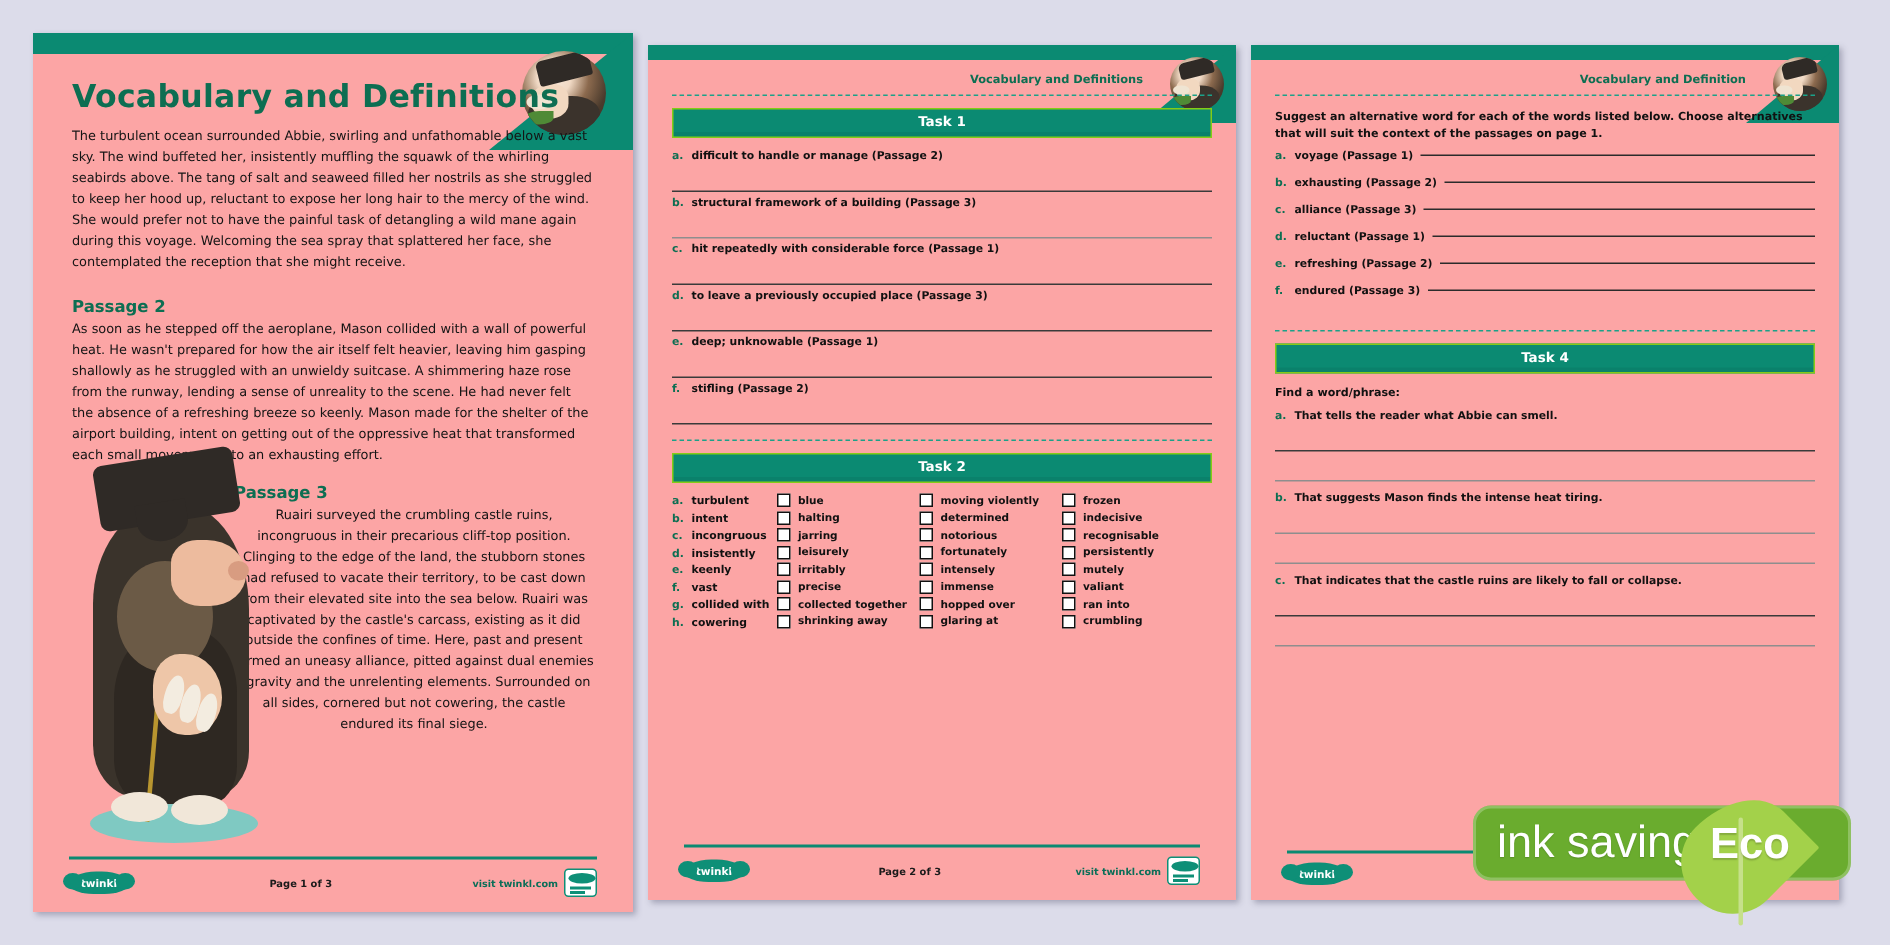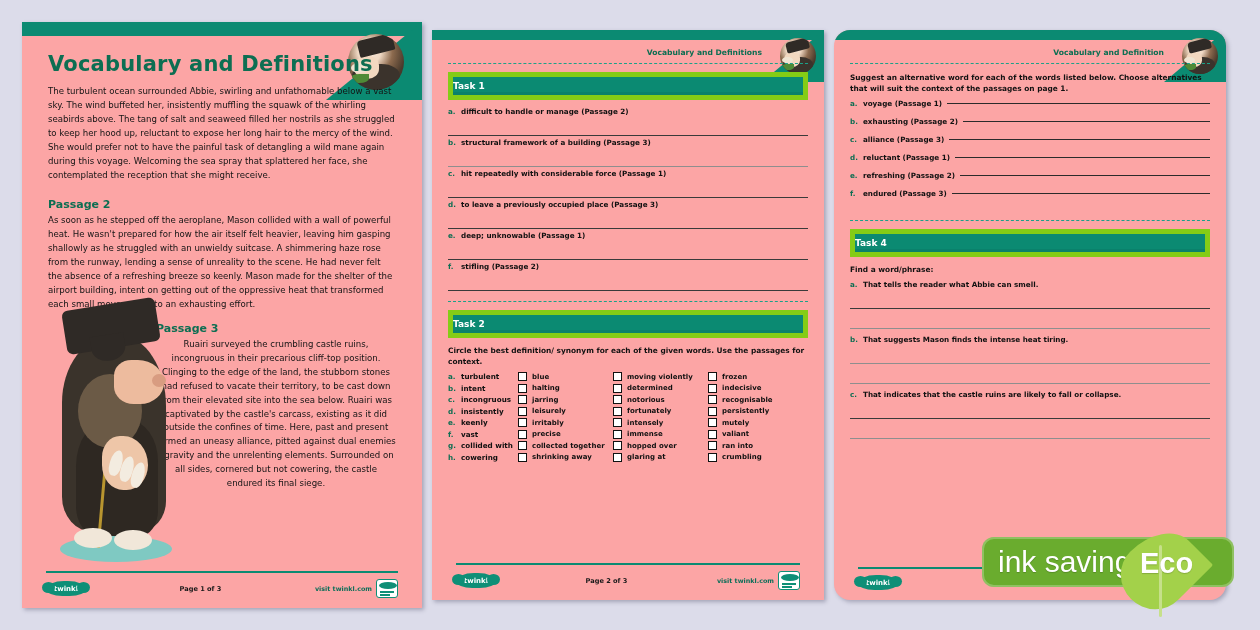--- a/index.html
+++ b/index.html
@@ -13,21 +13,21 @@
 
   
   .page {
     position: absolute;
     background: #fca5a5;
     box-shadow: 2px 2px 4px rgba(60,60,90,.35);
     overflow: hidden;
   }
   #page1 { left: 22px;  top: 22px;  width: 400px; height: 586px; }
   #page2 { left: 432px; top: 30px;  width: 392px; height: 570px; }
-  #page3 { left: 834px; top: 30px;  width: 392px; height: 570px; border-radius: 16px; }
+  #page3 { left: 834px; top: 30px;  width: 392px; height: 570px; }
 
   .topbar { height: 14px; background: #0b8a72; width: 100%; }
   #page2 .topbar, #page3 .topbar { height: 10px; }
 
   .corner-wedge {
     position: absolute; right: 0; top: 0;
     width: 0; height: 0; border-style: solid;
     border-width: 0 96px 78px 0;
     border-color: transparent #0b8a72 transparent transparent;
     transform: scaleY(-1);
@@ -202,22 +202,22 @@
     font-family: "DejaVu Sans", sans-serif; font-weight: bold;
     font-size: 7.6px; color: #0d6e52; text-align: right;
     padding: 8px 46px 4px 0;
   }
   .dash-rule {
     border-top: 1.6px dashed #1ba189; margin: 2px 0 8px 0;
   }
   .task-banner {
     background: #0b8a72; color: #ffffff;
     font-family: "DejaVu Sans", sans-serif; font-weight: bold;
-    font-size: 9px; text-align: left; padding: 4px 0;
-    border: 5px solid #84cc16;
+    font-size: 9px; text-align: center; padding: 4px 0;
+    border: 1px solid #84cc16;
     box-shadow: inset 0 -3px 0 rgba(0,0,0,.06);
     margin-bottom: 7px;
   }
   .instruction {
     font-family: "DejaVu Sans", sans-serif; font-weight: bold;
     font-size: 7.4px; color: #111; line-height: 1.5; margin-bottom: 5px;
   }
   .q-row { margin-bottom: 2px; }
   .q-line { display: flex; align-items: baseline; }
   .q-letter {
@@ -410,21 +410,20 @@
       <div class="q-row">
         <div class="q-line">
           <span class="q-letter">f.</span>
           <span class="q-text">stifling (Passage 2)</span>
         </div>
         <div class="answer-rule"></div>
       </div>
 
       <div class="dash-rule" style="margin-top:10px"></div>
       <div class="task-banner">Task 2</div>
-      <div class="instruction">Circle the best definition/ synonym for each of the given words. Use the passages for context.</div>
 
       <div class="t2-grid">
         <div class="t2-row">
           <div class="t2-word">
               <span class="q-letter">a.</span>
               <span class="q-text">turbulent</span>
             </div>
           <div class="t2-opt">
               <span class="cbox"></span>
               <span class="opt-text">blue</span>

